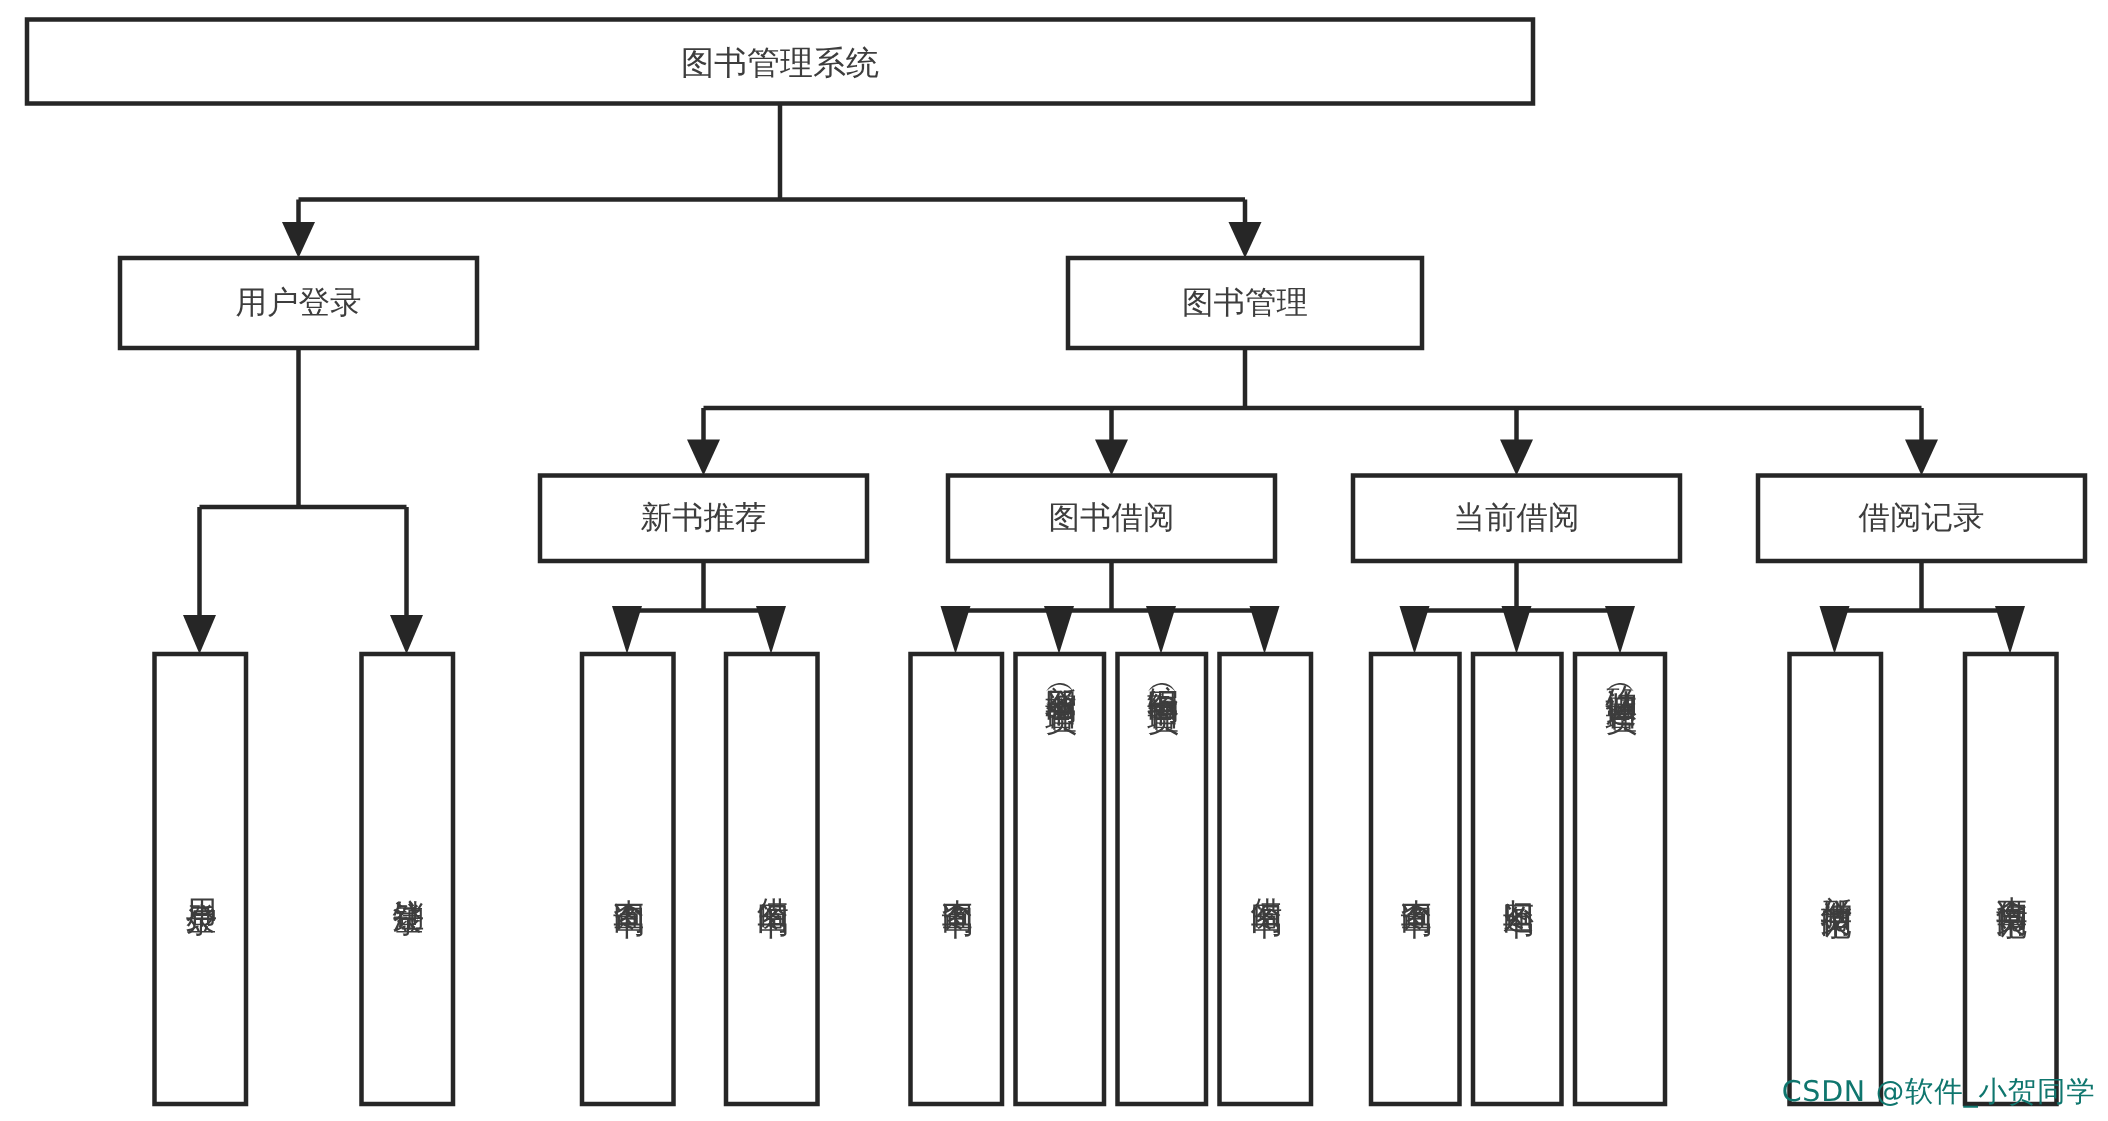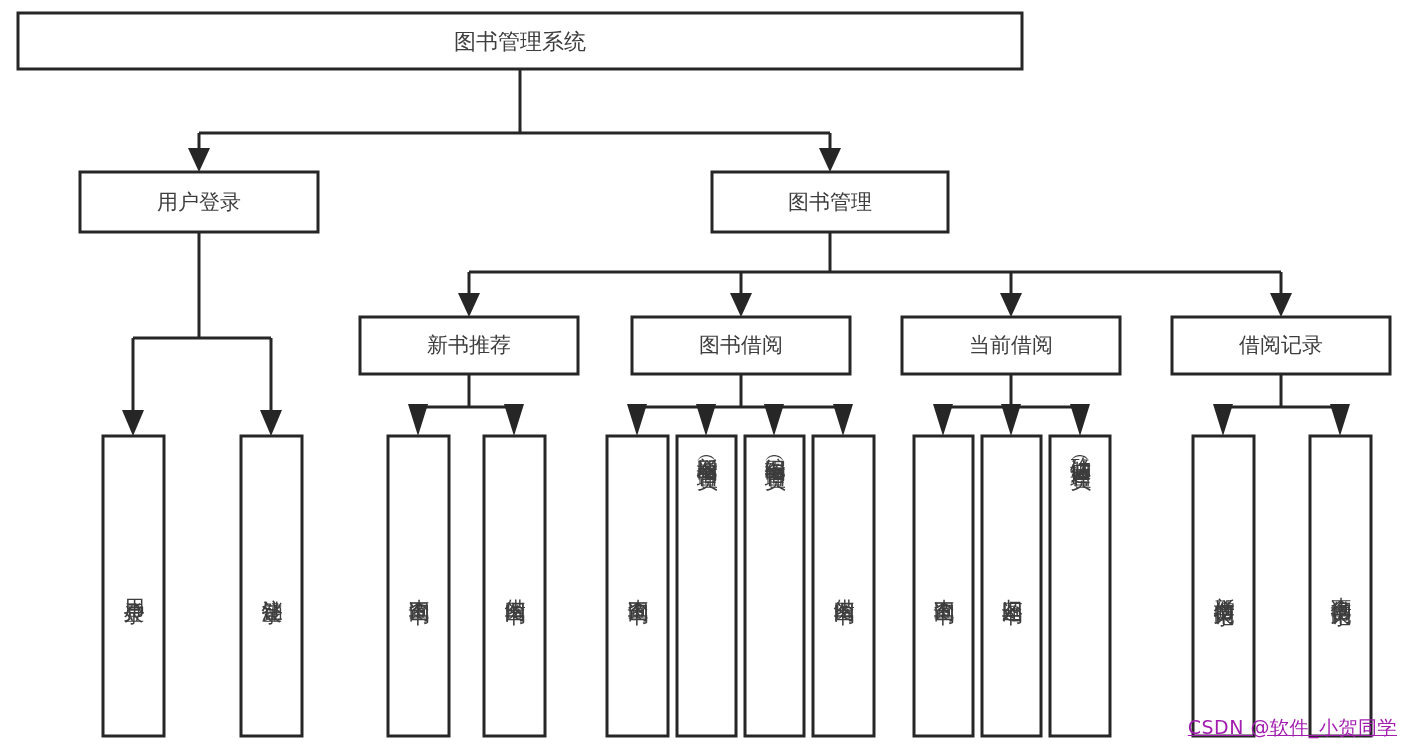--- a/index.html
+++ b/index.html
@@ -67,24 +67,23 @@
     color: #3d3d3d;
     white-space: nowrap;
     text-align: center;
   }
   .watermark {
     position: absolute;
     right: 8px;
     bottom: 6px;
     font-family: "DejaVu Sans", "Liberation Sans", sans-serif;
     font-size: 19px;
-    color: #a21caf;
+    color: #0f766e;
     white-space: nowrap;
     letter-spacing: 0.5px;
-    text-decoration: underline;
   }
 </style>
 </head>
 <body>
 
 <div id="diagram-root">
 
   <svg class="diagram-canvas" viewBox="0 0 1405 747">
 
     <g>

